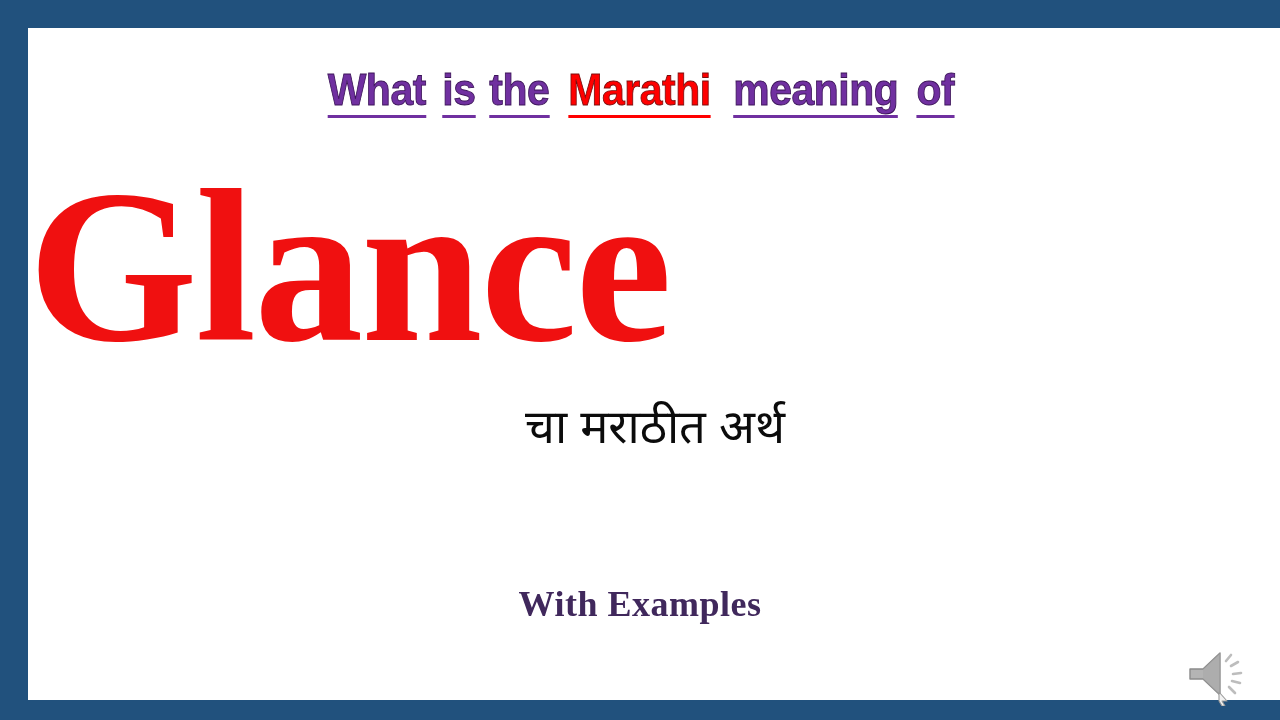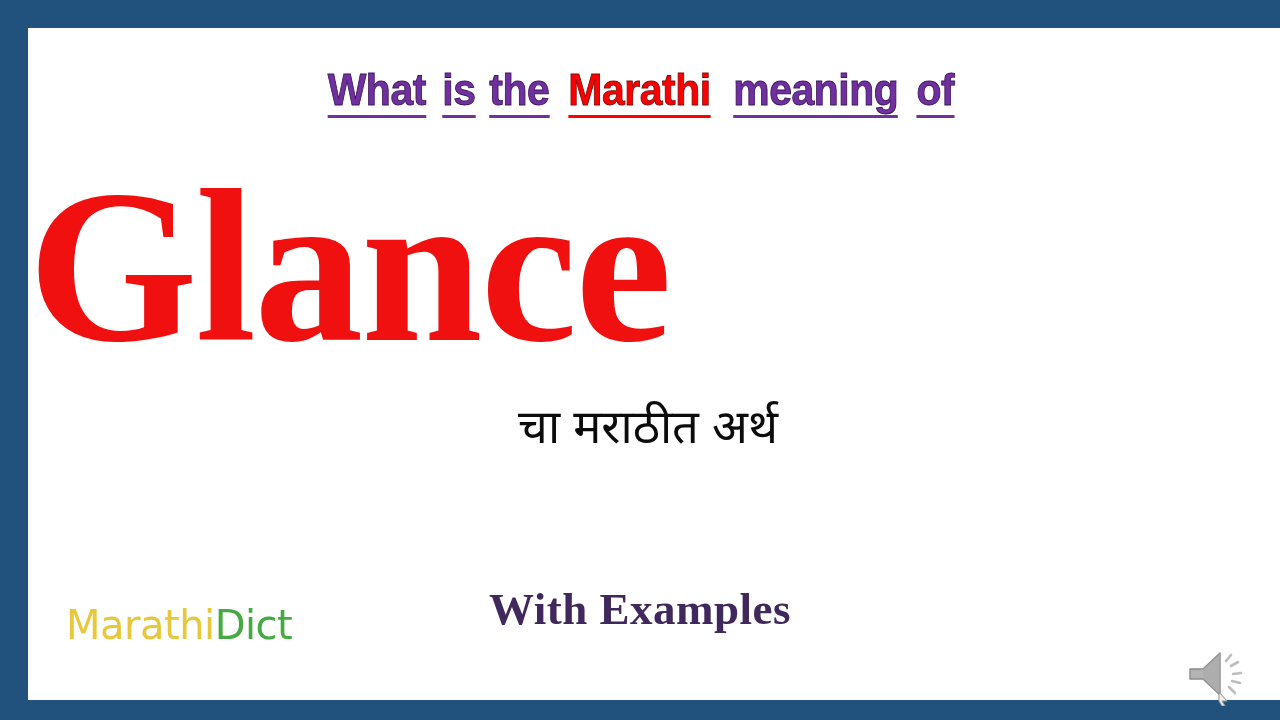--- a/index.html
+++ b/index.html
@@ -81,21 +81,21 @@
     font-weight: bold;
     font-size: 218px;
     line-height: 1;
     color: #F01010;
     letter-spacing: -2px;
   }
 
   
   #deva-block {
     position: absolute;
-    left: 8px;
+    left: 15px;
     top: 366px;
     width: 1224px;
     text-align: center;
     color: #0B0B0B;
   }
 
   .deva-line {
     font-family: "Liberation Sans", "DejaVu Sans", sans-serif;
     font-size: 47px;
     line-height: 1.42;
@@ -104,21 +104,21 @@
 
   
   #with-examples {
     position: absolute;
     left: 0;
     top: 555px;
     width: 1224px;
     text-align: center;
     font-family: "Liberation Serif", serif;
     font-weight: bold;
-    font-size: 45px;
+    font-size: 36px;
     letter-spacing: 0.5px;
     color: #40285C;
   }
 
   
   #logo {
     position: absolute;
     left: 38px;
     top: 577px;
     font-family: "DejaVu Sans", sans-serif;
@@ -154,23 +154,20 @@
     </div>
 
     <div id="headword">Glance</div>
 
     <div id="deva-block">
       <div class="deva-line">चा मराठीत अर्थ</div>
     </div>
 
     <div id="with-examples">With Examples</div>
 
-    <div id="logo">
-      <span class="logo-a">Marathi</span><span class="logo-b">Dict</span>
-    </div>
 
   </div>
 
   <div id="speaker">
     <svg width="62" height="58" viewBox="0 0 62 58" aria-hidden="true">
 
       <path d="M4 21 L17 21 L34 5 L34 47 L17 31 L4 31 Z" fill="#B4B4B4" stroke="#8A8A8A" stroke-width="1.4" stroke-linejoin="round"></path>
 
       <path d="M17 21 L34 5 L34 47 L17 31 Z" fill="#A8A8A8" stroke="none" opacity="0.55"></path>
 

